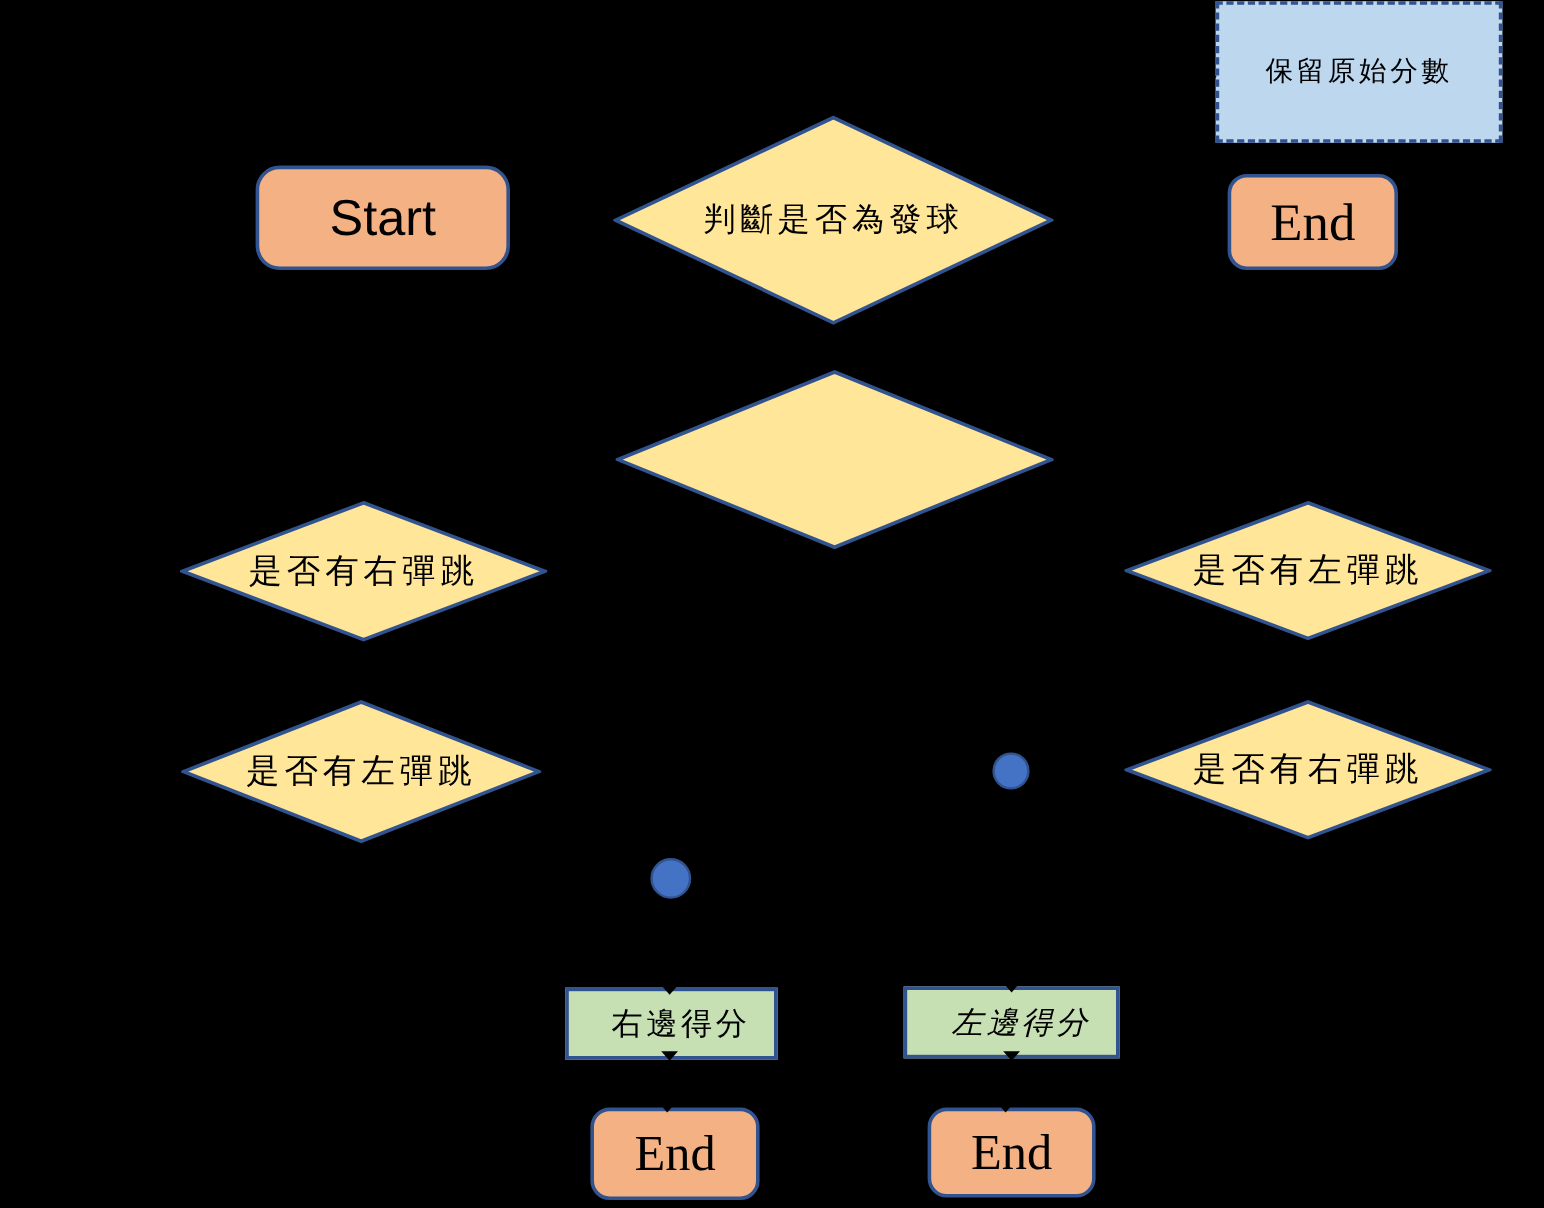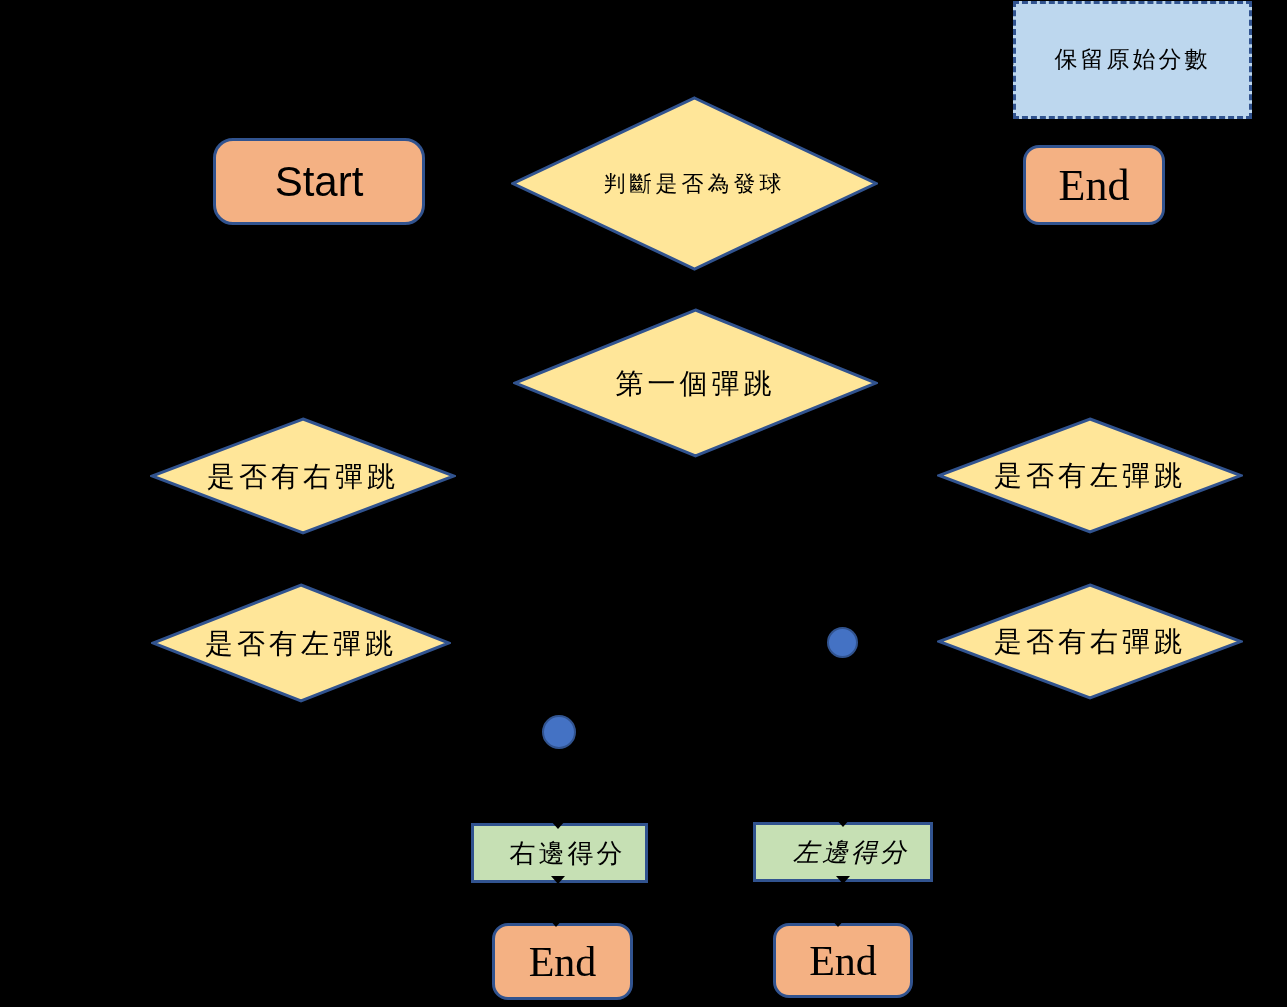--- a/index.html
+++ b/index.html
@@ -47,21 +47,21 @@
   .n-proc-left{left:753px;top:822px;width:180px;height:60px;font-style:italic;}
   
   .diamond{position:absolute;}
   .diamond svg{position:absolute;left:0;top:0;display:block;}
   .dlabel{
     position:absolute;left:0;top:0;width:100%;height:100%;
     display:flex;flex-direction:column;align-items:center;justify-content:center;
     font-size:28px;letter-spacing:4px;line-height:37px;white-space:nowrap;text-align:center;
   }
   .d-a{left:511px;top:96px;width:367px;height:175px;}
-  .d-a .dlabel{font-size:22px;}
+  .d-a .dlabel{font-size:27px;}
   .d-b{left:513px;top:308px;width:365px;height:150px;}
   .d-c{left:150px;top:417px;width:306px;height:118px;}
   .d-d{left:937px;top:417px;width:306px;height:117px;}
   .d-e{left:151px;top:583px;width:300px;height:120px;}
   .d-f{left:937px;top:583px;width:306px;height:117px;}
   
   .dot{position:absolute;box-sizing:border-box;border-radius:50%;background:var(--connector-fill);border:2px solid var(--shape-border);}
   .dot-1{left:542px;top:715px;width:34px;height:34px;}
   .dot-2{left:827px;top:627px;width:31px;height:31px;}
   
@@ -99,21 +99,20 @@
 
   <div class="node terminal n-end-top">
     <span>End</span>
   </div>
 
   <div class="diamond d-b">
     <svg width="365" height="150" viewBox="0 0 365 150">
       <polygon points="182.5,2 363,75 182.5,148 2,75" style="fill:var(--decision-fill,#ffe699);stroke:var(--shape-border,#31538f);stroke-width:3"></polygon>
     </svg>
     <div class="dlabel">
-      <span>第一個彈跳</span>
     </div>
   </div>
 
   <div class="diamond d-c">
     <svg width="306" height="118" viewBox="0 0 306 118">
       <polygon points="153,2 304,59 153,116 2,59" style="fill:var(--decision-fill,#ffe699);stroke:var(--shape-border,#31538f);stroke-width:3"></polygon>
     </svg>
     <div class="dlabel">是否有右彈跳</div>
   </div>
 

